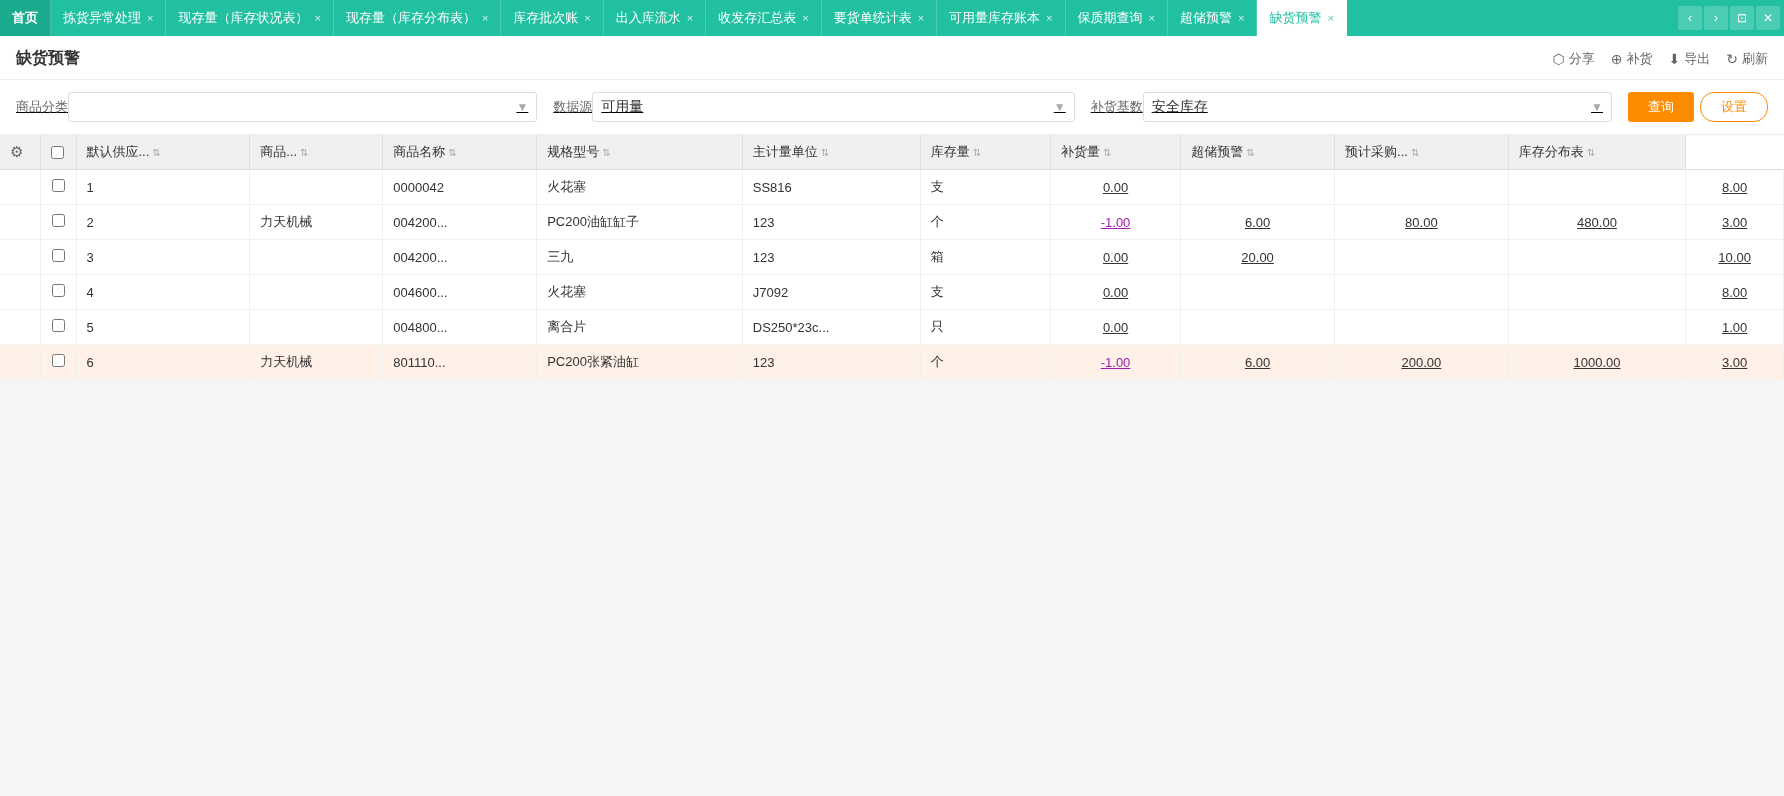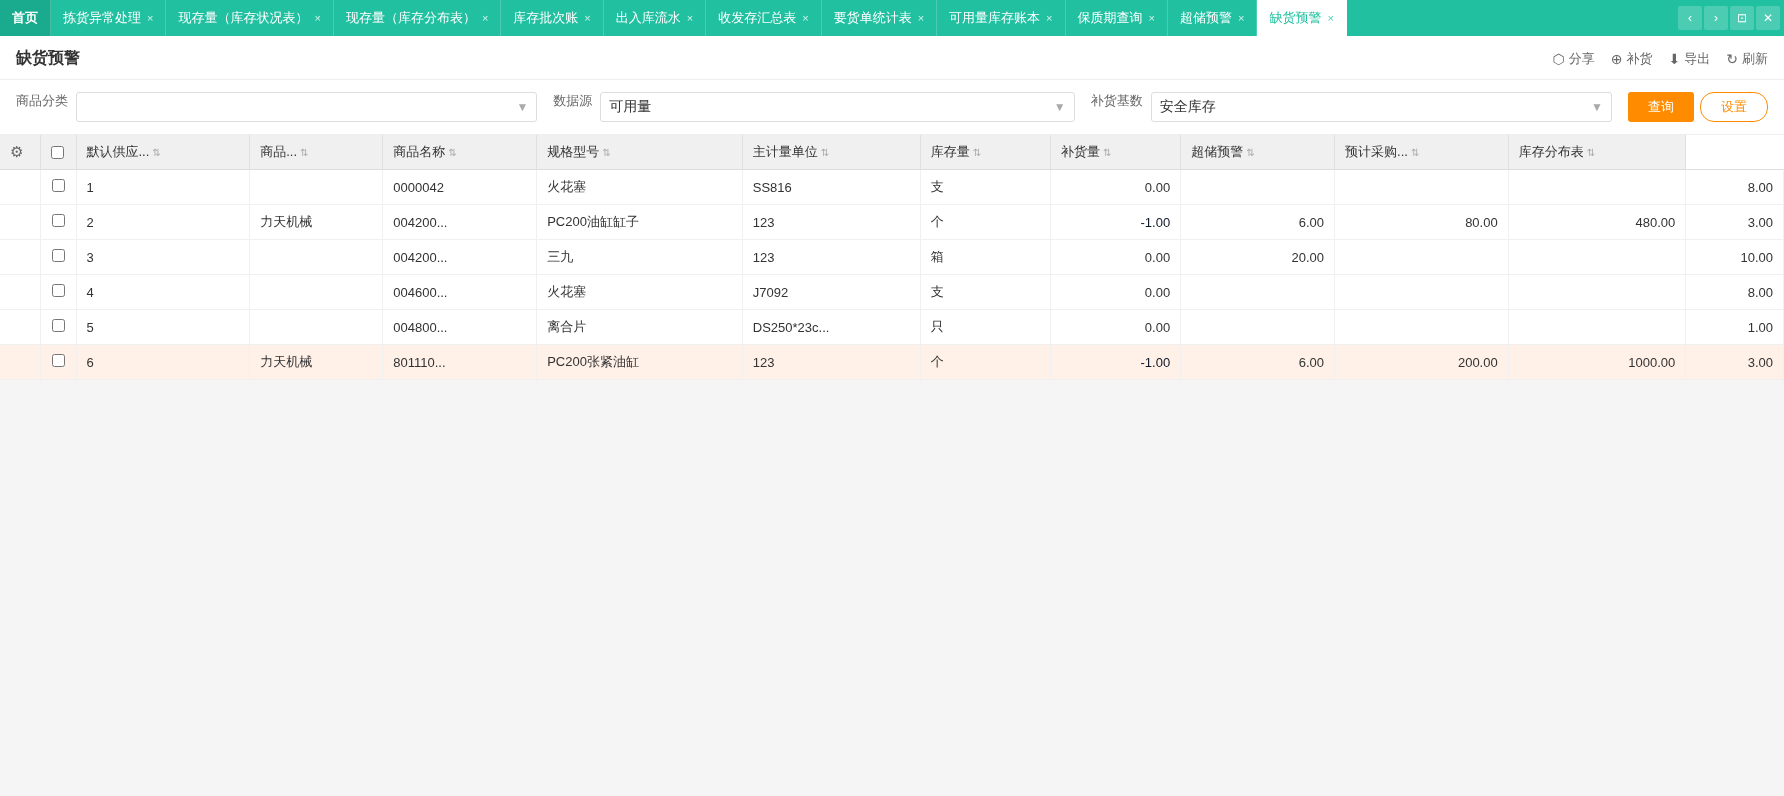--- a/index.html
+++ b/index.html
@@ -103,22 +103,23 @@
     
     .filter-row {
       display: flex;
       align-items: center;
       padding: 12px 16px;
       gap: 16px;
       border-bottom: 1px solid #eee;
     }
     .filter-group {
       display: flex;
-      gap: 8px;
+      align-items: center;
       flex: 1;
+      text-decoration: underline;
     }
     .filter-label {
       color: #666;
       white-space: nowrap;
       font-size: 13px;
     }
     .filter-select {
       flex: 1;
       height: 30px;
       border: 1px solid #ddd;
@@ -205,40 +206,41 @@
     }
     tbody tr.highlighted {
       background: #fff0e8;
     }
     tbody td {
       padding: 8px 10px;
       color: #333;
       border-right: 1px solid #f0f0f0;
     }
     .td-number {
-      text-align: right;
+      text-align: center;
+      text-decoration: underline;
     }
     .td-center {
       text-align: center;
     }
     .gear-cell {
       text-align: center;
     }
     .gear-icon-btn {
       cursor: pointer;
       color: #666;
       font-size: 15px;
       background: none;
       border: none;
     }
     input[type="checkbox"] {
       cursor: pointer;
     }
     .negative {
-      color: #0f172a;
+      color: #a21caf;
     }
   </style>
 </head>
 <body>
 
 <div class="tab-bar">
 
   <div id="tabs-container" style="display:flex;align-items:flex-start;flex:1;overflow:hidden;">
       <div class="tab-item home">
         <span>首页</span>

